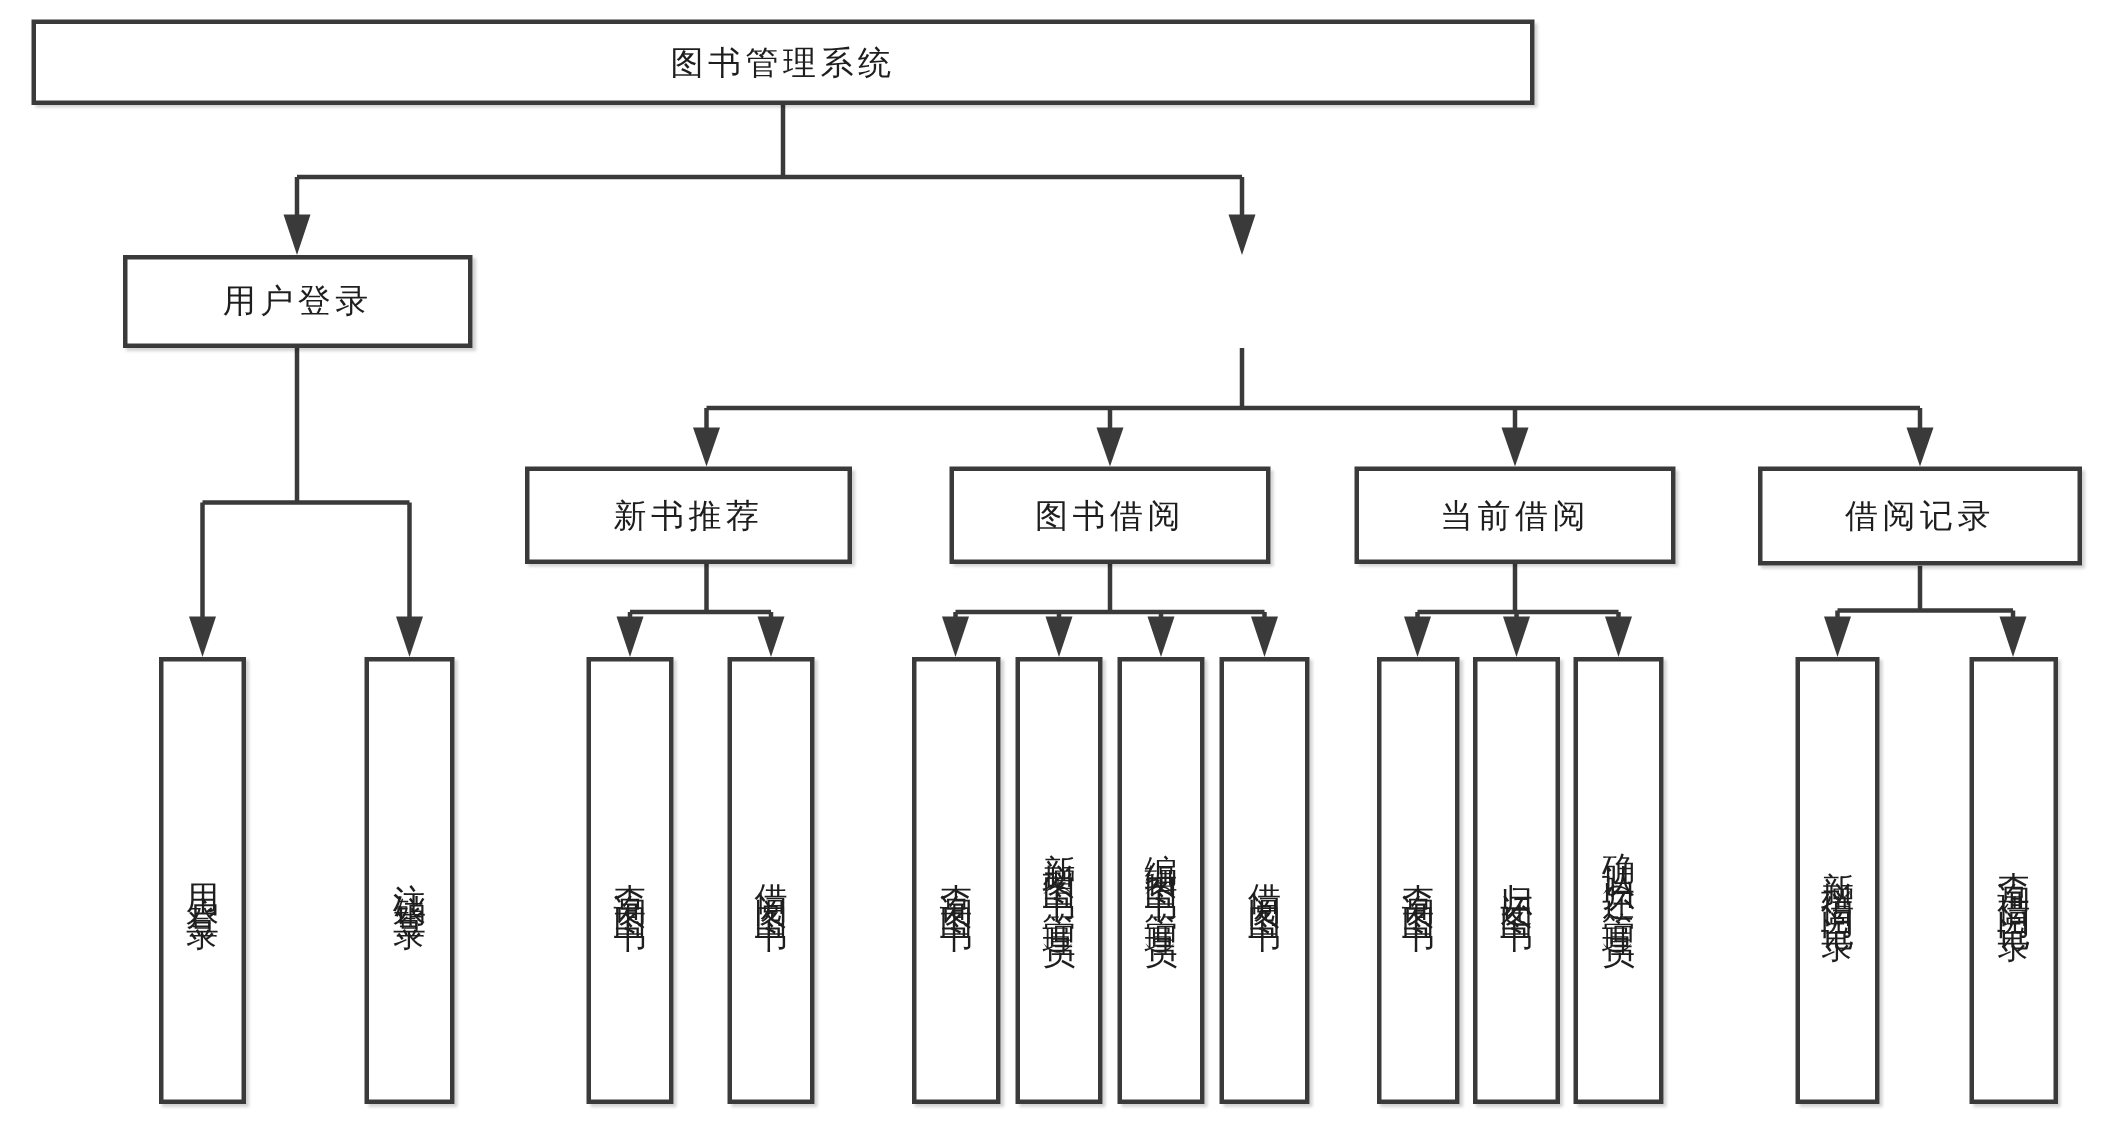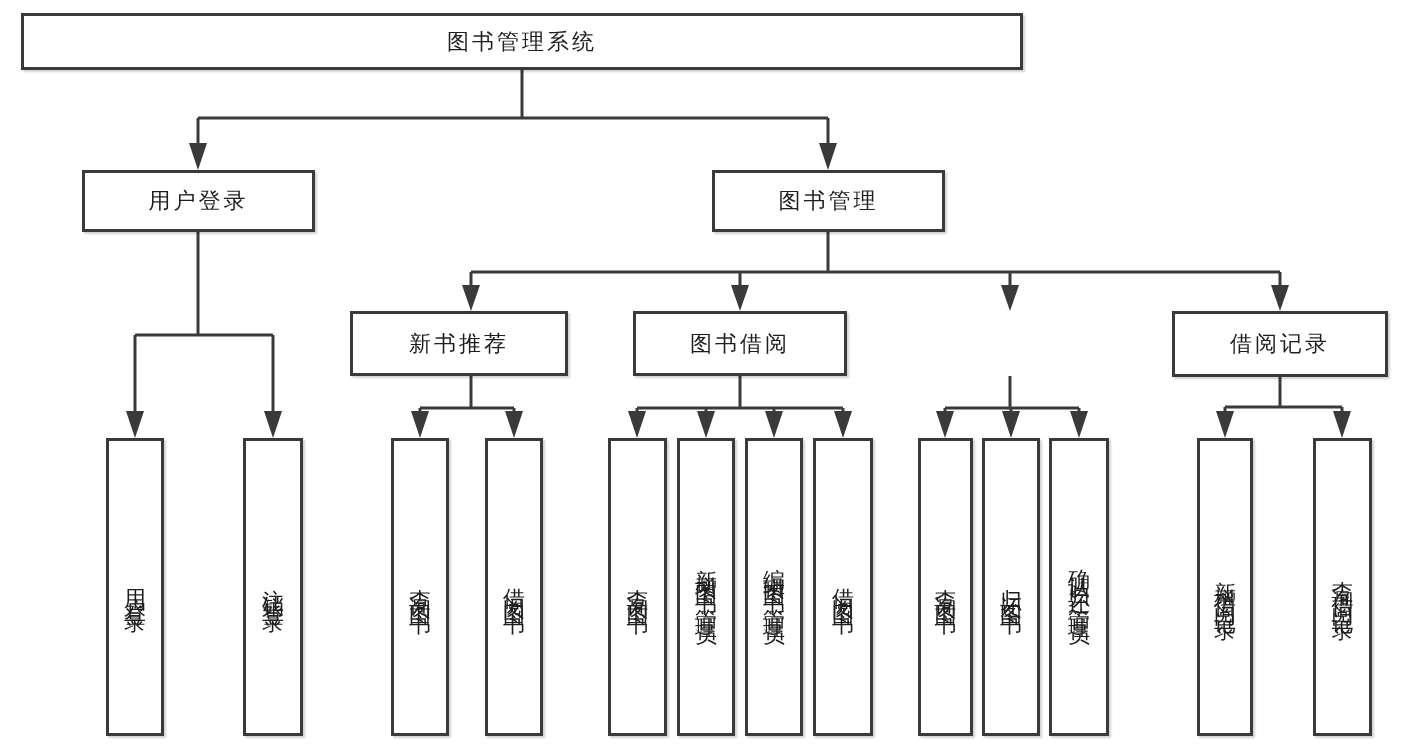--- a/index.html
+++ b/index.html
@@ -129,30 +129,30 @@
     </g>
   </svg>
 
   <div class="node node-h" style="left:21px; top:13px; width:1002px; height:57px;">
     <span>图书管理系统</span>
   </div>
 
   <div class="node node-h" style="left:82px; top:170px; width:233px; height:62px;">
     <span>用户登录</span>
   </div>
-  <div class="node node-h" style="left:712px; top:170px; width:233px; height:62px;">
-    <span>图书管理</span>
-  </div>
 
   <div class="node node-h" style="left:350px; top:311px; width:218px; height:65px;">
     <span>新书推荐</span>
   </div>
   <div class="node node-h" style="left:633px; top:311px; width:214px; height:65px;">
     <span>图书借阅</span>
   </div>
+  <div class="node node-h" style="left:903px; top:311px; width:214px; height:65px;">
+    <span>当前借阅</span>
+  </div>
   <div class="node node-h" style="left:1172px; top:311px; width:216px; height:66px;">
     <span>借阅记录</span>
   </div>
 
   <div class="node node-v" style="left:106px; top:438px; width:58px; height:298px;">
     <span>用户登录</span>
   </div>
   <div class="node node-v" style="left:243px; top:438px; width:60px; height:298px;">
     <span>注销登录</span>
   </div>

